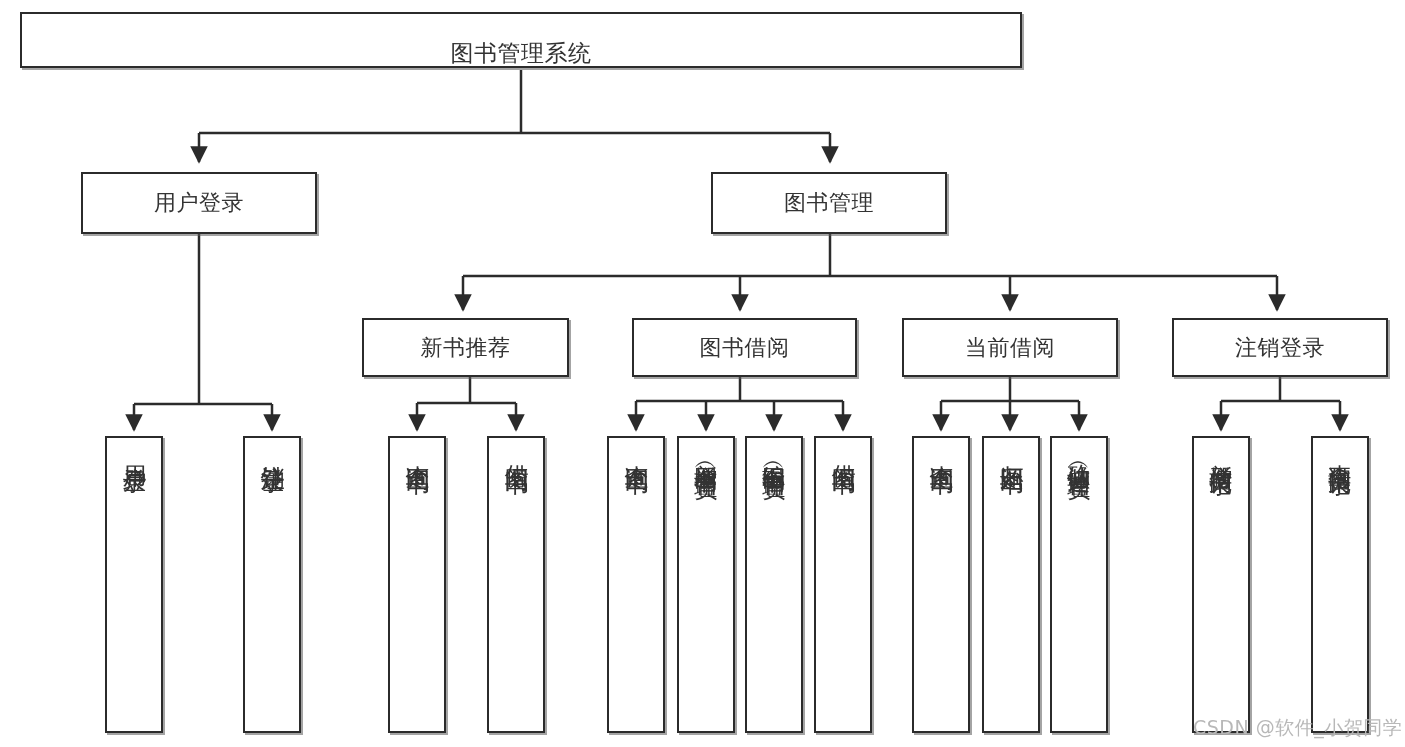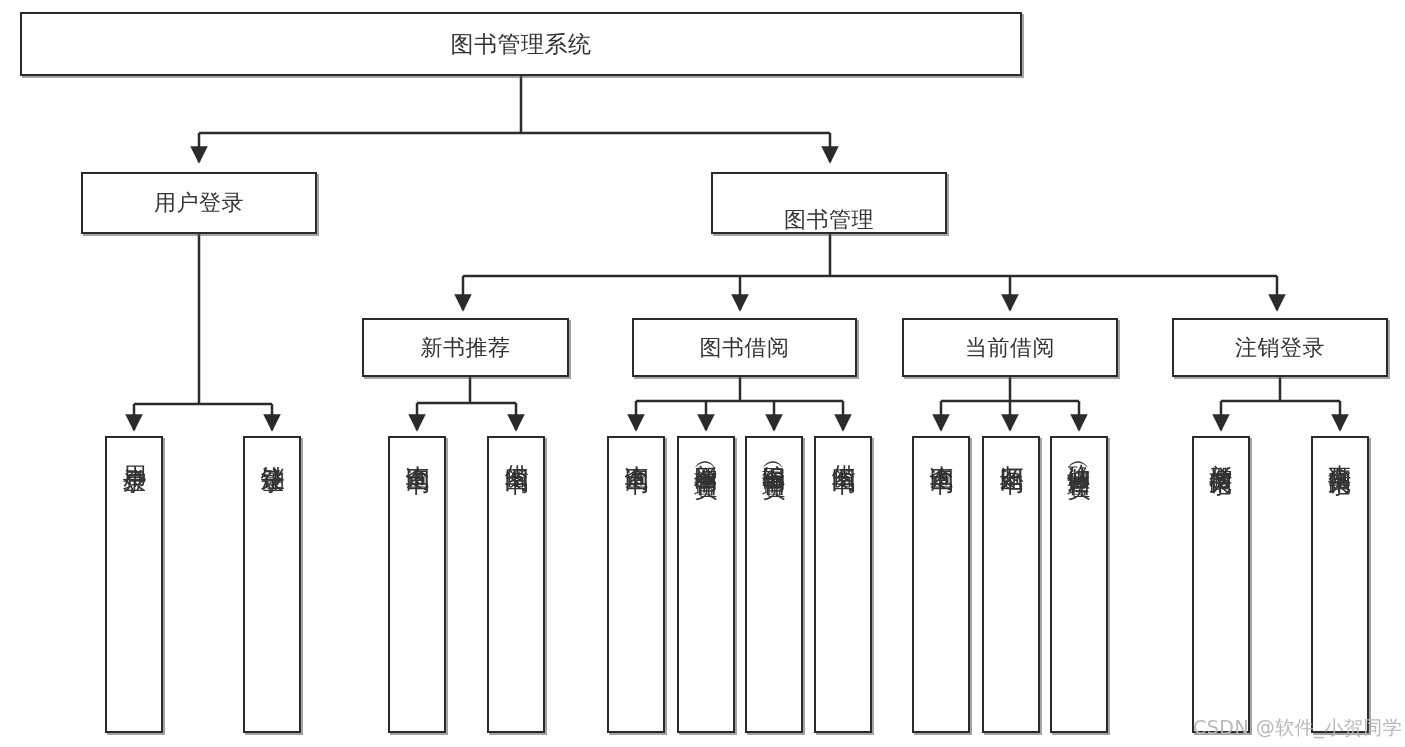--- a/index.html
+++ b/index.html
@@ -122,28 +122,28 @@
       <path d="M 1010 401 L 1010 430" marker-end="url(#arrow)"></path>
       <path d="M 1079 401 L 1079 430" marker-end="url(#arrow)"></path>
 
       <path d="M 1280 377 L 1280 401"></path>
       <path d="M 1221 401 L 1340 401"></path>
       <path d="M 1221 401 L 1221 430" marker-end="url(#arrow)"></path>
       <path d="M 1340 401 L 1340 430" marker-end="url(#arrow)"></path>
     </g>
   </svg>
 
-  <div class="node root" style="left:20px; top:12px; width:1002px; height:64px;">
+  <div class="node root" style="left:20px; top:12px; width:1002px; height:56px;align-items:flex-end;">
     <span class="label">图书管理系统</span>
   </div>
 
   <div class="node level2" style="left:81px; top:172px; width:236px; height:62px;">
     <span class="label">用户登录</span>
   </div>
-  <div class="node level2" style="left:711px; top:172px; width:236px; height:62px;align-items:flex-end;">
+  <div class="node level2" style="left:711px; top:172px; width:236px; height:62px;">
     <span class="label">图书管理</span>
   </div>
 
   <div class="node level3" style="left:362px; top:318px; width:207px; height:59px;">
     <span class="label">新书推荐</span>
   </div>
   <div class="node level3" style="left:632px; top:318px; width:225px; height:59px;">
     <span class="label">图书借阅</span>
   </div>
   <div class="node level3" style="left:902px; top:318px; width:216px; height:59px;">

